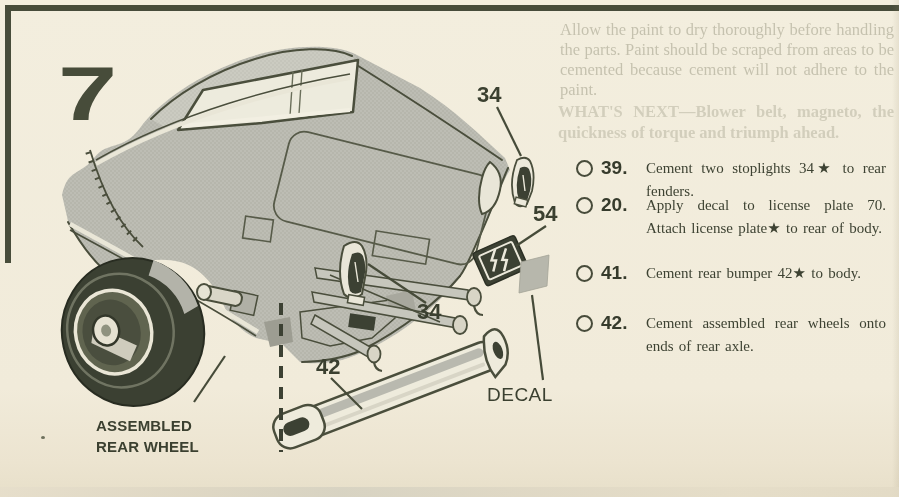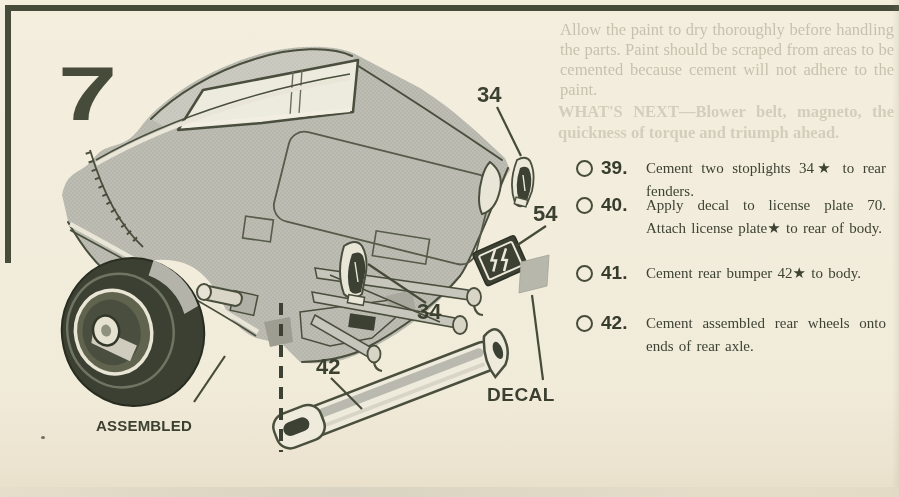--- a/index.html
+++ b/index.html
@@ -9,21 +9,21 @@
     font-family:"Liberation Sans",sans-serif;color:#3d4232;
   }
   .rule-top{position:absolute;left:8px;top:5px;right:0;height:6px;background:#474c3a;}
   .rule-left{position:absolute;left:5px;top:5px;width:6px;height:258px;background:#474c3a;}
   .step-number{
     position:absolute;left:58px;top:56px;font-size:76px;font-weight:900;line-height:1;
     color:#474c3a;transform:scaleX(1.4);transform-origin:left top;letter-spacing:-2px;
   }
   svg.diagram{position:absolute;left:0;top:0;}
   .part-label{position:absolute;font-weight:700;font-size:22px;color:#3b4030;letter-spacing:0;}
-  .decal-label{position:absolute;font-weight:700;font-size:19px;color:#3b4030;letter-spacing:.5px;}
+  .decal-label{position:absolute;font-weight:400;font-size:19px;color:#3b4030;letter-spacing:.5px;}
   .wheel-caption{
     position:absolute;left:96px;top:405px;width:150px;text-align:left;
     font-weight:700;font-size:15px;line-height:21px;color:#3b4030;letter-spacing:.2px;margin-top:10px;
   }
   .instr{position:absolute;left:574px;width:322px;}
   .instr .chk{
     position:absolute;left:2px;top:3px;width:13px;height:13px;border:2.4px solid #474b3a;
     border-radius:50%;background:transparent;box-sizing:content-box;
   }
   .instr .num{position:absolute;left:27px;top:0;font-weight:700;font-size:19px;color:#363b2c;}
@@ -193,30 +193,31 @@
   </svg>
 
   <div class="part-label" style="left:477px;top:82px;">34</div>
   <div class="part-label" style="left:533px;top:201px;">54</div>
   <div class="part-label" style="left:417px;top:299px;">34</div>
   <div class="part-label" style="left:316px;top:354px;">42</div>
   <div class="decal-label" style="left:487px;top:384px;">DECAL</div>
 
   <div class="wheel-caption">
     <span>ASSEMBLED</span><br>
+    <span>REAR WHEEL</span>
   </div>
 
   <div class="instr" style="top:157px;">
     <span class="chk"></span>
     <span class="num">39.</span>
     <div class="txt">Cement two stoplights 34★ to rear fenders.</div>
   </div>
   <div class="instr" style="top:194px;">
     <span class="chk"></span>
-    <span class="num">40.</span>
+    <span class="num">20.</span>
     <div class="txt">Apply decal to license plate 70. Attach license plate★ to rear of body.</div>
   </div>
   <div class="instr" style="top:262px;">
     <span class="chk"></span>
     <span class="num">41.</span>
     <div class="txt">Cement rear bumper 42★ to body.</div>
   </div>
   <div class="instr" style="top:312px;">
     <span class="chk"></span>
     <span class="num">42.</span>

